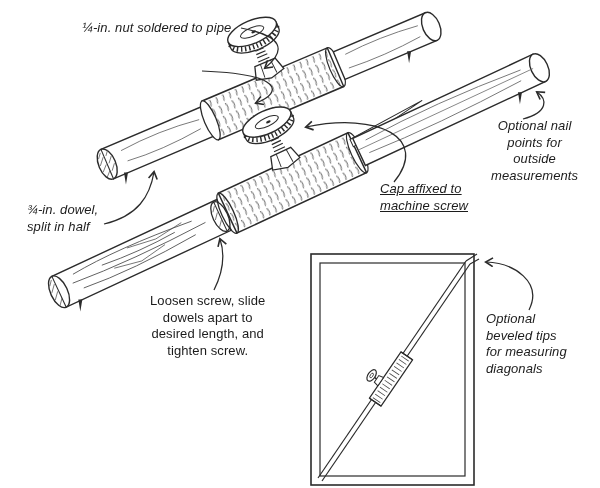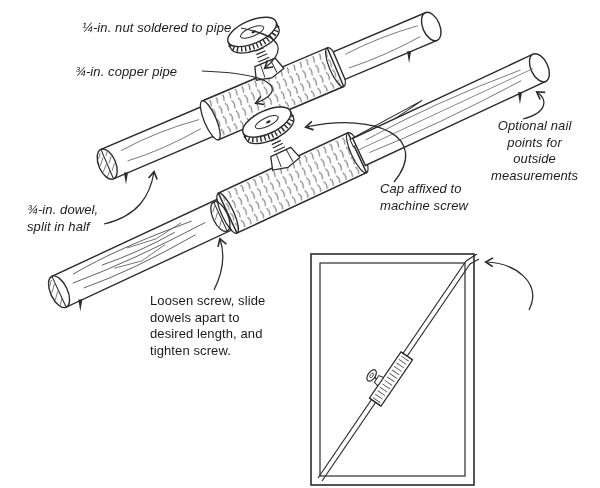--- a/index.html
+++ b/index.html
@@ -131,27 +131,30 @@
     <path d="M202,71 C282,74 284,92 256,103" marker-end="url(#ah)"></path>
     <path d="M104,224 C138,216 150,196 154,172" marker-end="url(#ah)"></path>
     <path d="M523,119 C549,112 547,99 537,92" marker-end="url(#ah)"></path>
     <path d="M394,182 C430,138 378,112 306,127" marker-end="url(#ah)"></path>
     <path d="M214,290 C223,272 225,254 220,239" marker-end="url(#ah)"></path>
     <path d="M529,310 C543,282 514,263 486,262" marker-end="url(#ah)"></path>
   </g>
 </svg>
 
 <div class="lbl" style="left:82px;top:20px;">¼-in. nut soldered to pipe</div>
-<div class="lbl" style="left:75px;top:64px;">¾-in. copper pipe</div>
 <div class="lbl" style="left:27px;top:202px;font-style:italic;">¾-in. dowel,
 split in half</div>
 <div class="lbl" style="left:491px;top:118px;text-align:center;">Optional nail
 points for
 outside
 measurements</div>
-<div class="lbl" style="left:380px;top:181px;">Cap affixed to
+<div class="lbl" style="left:380px;top:181px;text-decoration:underline;">Cap affixed to
 machine screw</div>
-<div class="lbl upright" style="left:150px;top:293px;">Loosen screw, slide
+<div class="lbl upright" style="left:150px;top:293px;text-align:center;">Loosen screw, slide
 dowels apart to
 desired length, and
 tighten screw.</div>
+<div class="lbl" style="left:486px;top:311px;">Optional
+beveled tips
+for measuring
+diagonals</div>
 
 </div>
 
 </body></html>

